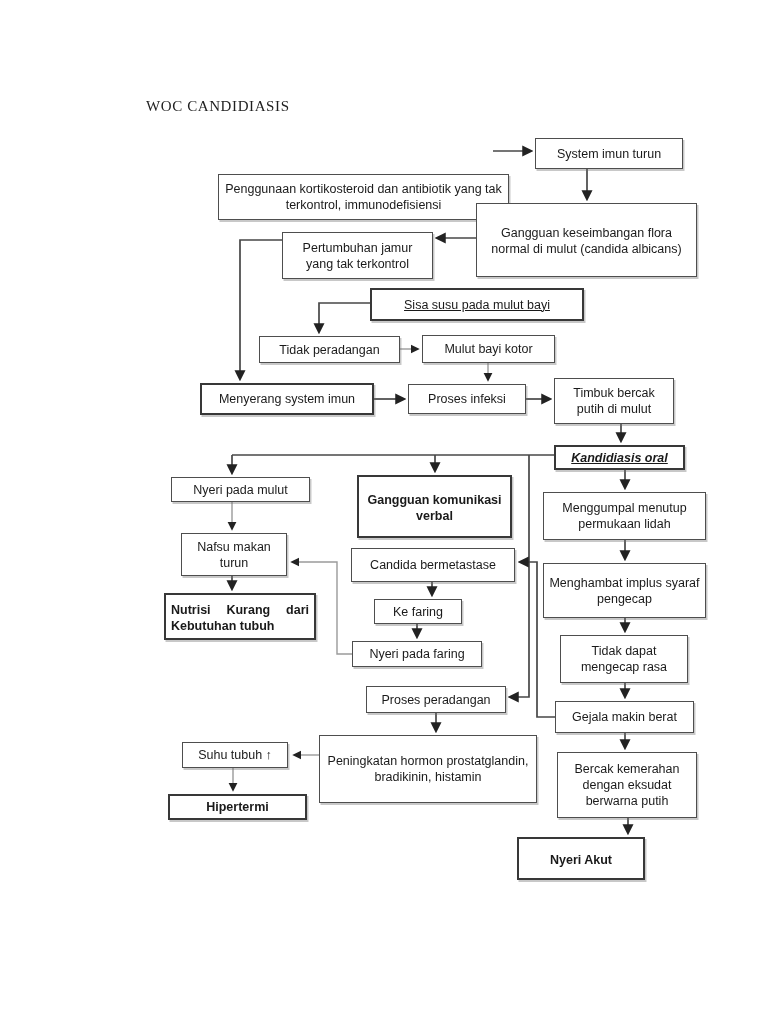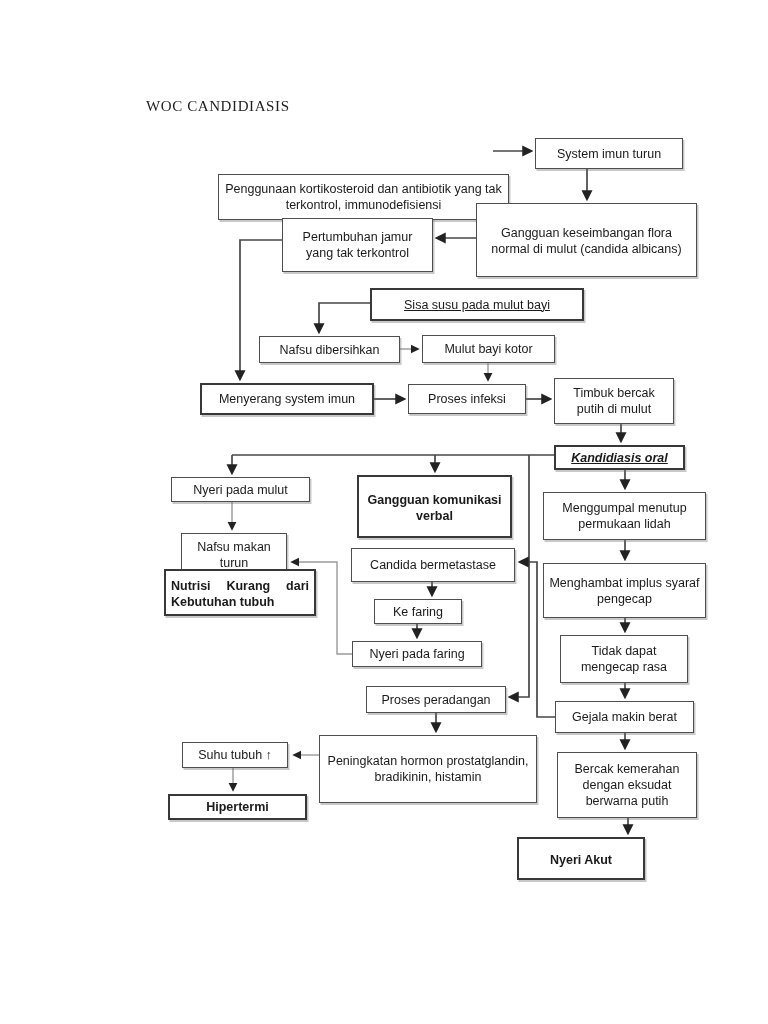--- a/index.html
+++ b/index.html
@@ -76,28 +76,28 @@
       </svg>
   <div class="node" style="left: 218px; top: 130px; width: 291px; height: 46px; margin-top: 44px;">
         <span class="node-label">Penggunaan kortikosteroid dan antibiotik yang tak terkontrol, immunodefisiensi</span>
       </div>
       <div class="node" style="left: 535px; top: 138px; width: 148px; height: 31px;">
         <span class="node-label">System imun turun</span>
       </div>
       <div class="node top" style="left: 476px; top: 203px; width: 221px; height: 74px;">
         <span class="node-label">Gangguan keseimbangan flora normal di mulut (candida albicans)</span>
       </div>
-      <div class="node" style="left: 282px; top: 218px; width: 151px; height: 54px;">
+      <div class="node" style="left: 282px; top: 232px; width: 151px; height: 47px;">
         <span class="node-label">Pertumbuhan jamur yang tak terkontrol</span>
       </div>
       <div class="node thick" style="left: 370px; top: 288px; width: 214px; height: 33px; text-decoration: underline;">
         <span class="node-label">Sisa susu pada mulut bayi</span>
       </div>
       <div class="node" style="left: 259px; top: 336px; width: 141px; height: 27px;">
-        <span class="node-label">Nafsu dibersihkan</span>
+        <span class="node-label">Tidak peradangan</span>
       </div>
       <div class="node" style="left: 422px; top: 335px; width: 133px; height: 28px;">
         <span class="node-label">Mulut bayi kotor</span>
       </div>
       <div class="node thick" style="left: 200px; top: 383px; width: 174px; height: 32px;">
         <span class="node-label">Menyerang system imun</span>
       </div>
       <div class="node" style="left: 408px; top: 384px; width: 118px; height: 30px; justify-content: flex-end;">
         <span class="node-label">Proses infeksi</span>
       </div>
@@ -109,21 +109,21 @@
       </div>
       <div class="node" style="left: 171px; top: 477px; width: 139px; height: 25px;">
         <span class="node-label">Nyeri pada mulut</span>
       </div>
       <div class="node bold top thick" style="left: 357px; top: 475px; width: 155px; height: 63px;">
         <span class="node-label">Gangguan komunikasi verbal</span>
       </div>
       <div class="node" style="left: 181px; top: 533px; width: 106px; height: 43px;">
         <span class="node-label">Nafsu makan turun</span>
       </div>
-      <div class="node bold top justify thick" style="left: 164px; top: 569px; width: 152px; height: 47px;">
+      <div class="node bold top justify thick" style="left: 164px; top: 593px; width: 152px; height: 47px;">
         <span class="node-label">Nutrisi Kurang dari Kebutuhan tubuh</span>
       </div>
       <div class="node" style="left: 351px; top: 548px; width: 164px; height: 34px;">
         <span class="node-label">Candida bermetastase</span>
       </div>
       <div class="node" style="left: 374px; top: 599px; width: 88px; height: 25px;">
         <span class="node-label">Ke faring</span>
       </div>
       <div class="node" style="left: 352px; top: 641px; width: 130px; height: 26px; justify-content: center;">
         <span class="node-label">Nyeri pada faring</span>

